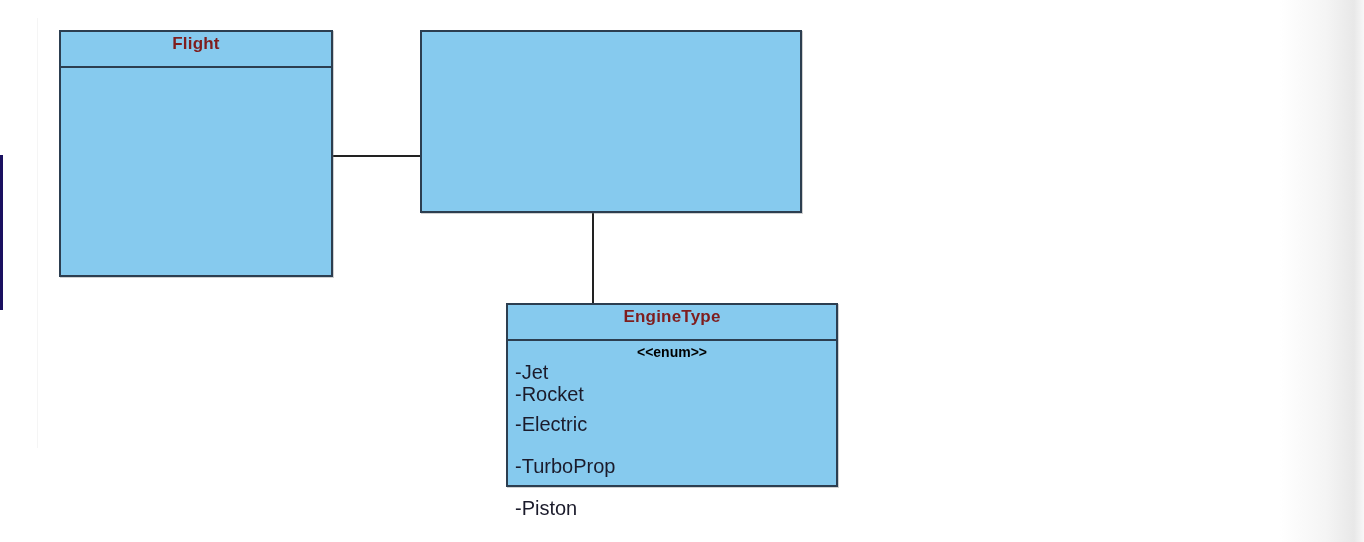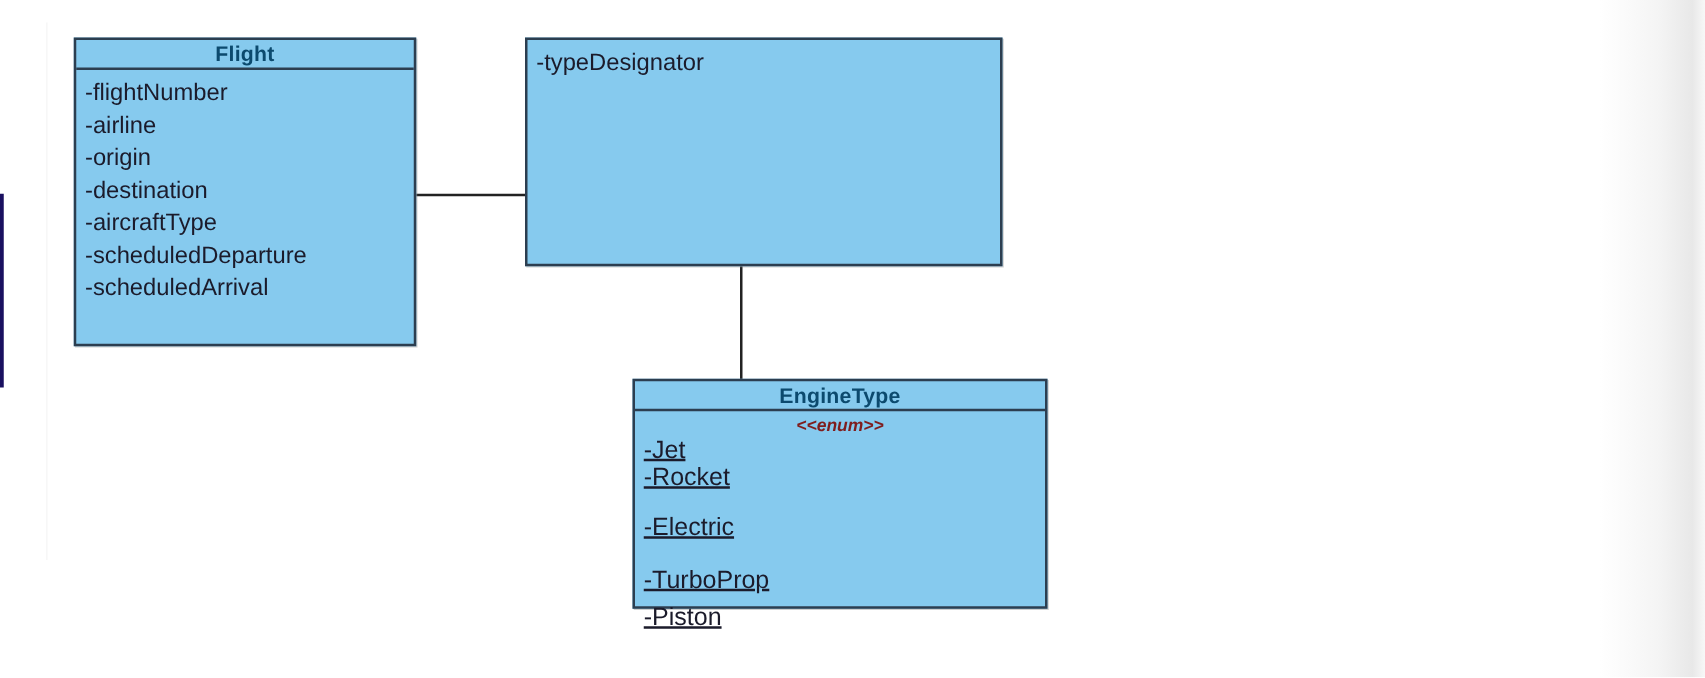--- a/index.html
+++ b/index.html
@@ -49,58 +49,56 @@
   
   .uml-class {
     position: absolute;
     box-sizing: border-box;
     background: #86caee;
     border: 2px solid #2c3e50;
     box-shadow: 1px 1px 0 rgba(120,120,120,0.35);
   }
   .uml-header {
     box-sizing: border-box;
-    height: 24px;
+    height: 36px;
     line-height: 24px;
     text-align: center;
     font-weight: bold;
     font-size: 17px;
-    color: #0c4a6e;
+    color: #7f1d1d;
     border-bottom: 2px solid #2c3e50;
     letter-spacing: 0.2px;
     white-space: nowrap;
     overflow: hidden;
   }
   .uml-stereotype {
     text-align: center;
     font-weight: bold;
     font-size: 14px;
-    color: #7f1d1d;
+    color: #000000;
     padding-top: 2px;
     line-height: 18px;
-    font-style: italic;
   }
   .uml-body {
     padding: 6px 0 0 7px;
   }
   .uml-attr {
     font-size: 19px;
     line-height: 26px;
     color: #1b1b2b;
     white-space: nowrap;
   }
   .uml-attr.tight {
     line-height: 22px;
   }
   .enum-body {
     padding: 0 0 0 7px;
   }
   .enum-body .uml-attr {
     font-size: 20px;
-    text-decoration: underline;
   }
 
   
   .connector-h {
     position: absolute;
     height: 0;
     border-top: 2px solid #222222;
   }
   .connector-v {
     position: absolute;
@@ -115,43 +113,33 @@
 
   <div id="left-faint-rule"></div>
   <div id="left-edge-strip"></div>
 
   <div class="connector-h" style="left:333px; top:155px; width:87px;"></div>
 
   <div class="connector-v" style="left:592px; top:213px; height:100px;"></div>
 
   <div class="uml-class" style="left:59px; top:30px; width:274px; height:247px;">
     <div class="uml-header">Flight</div>
-    <div class="uml-body">
-      <div class="uml-attr">-flightNumber</div>
-      <div class="uml-attr">-airline</div>
-      <div class="uml-attr">-origin</div>
-      <div class="uml-attr">-destination</div>
-      <div class="uml-attr">-aircraftType</div>
-      <div class="uml-attr">-scheduledDeparture</div>
-      <div class="uml-attr">-scheduledArrival</div>
-    </div>
   </div>
 
   <div class="uml-class" style="left:420px; top:30px; width:382px; height:183px;">
     <div class="uml-body">
-      <div class="uml-attr">-typeDesignator</div>
     </div>
   </div>
 
   <div class="uml-class" style="left:506px; top:303px; width:332px; height:184px;">
     <div class="uml-header">EngineType</div>
     <div class="uml-stereotype">&lt;&lt;enum&gt;&gt;</div>
     <div class="enum-body">
       <div class="uml-attr tight">-Jet</div>
       <div class="uml-attr tight">-Rocket</div>
-      <div class="uml-attr" style="margin-top:16px;">-Electric</div>
+      <div class="uml-attr" style="margin-top:6px;">-Electric</div>
       <div class="uml-attr" style="margin-top:16px;">-TurboProp</div>
-      <div class="uml-attr" style="margin-top:4px;">-Piston</div>
+      <div class="uml-attr" style="margin-top:16px;">-Piston</div>
     </div>
   </div>
 
   <div id="right-edge-shade"></div>
 </div>
 
 </body></html>

